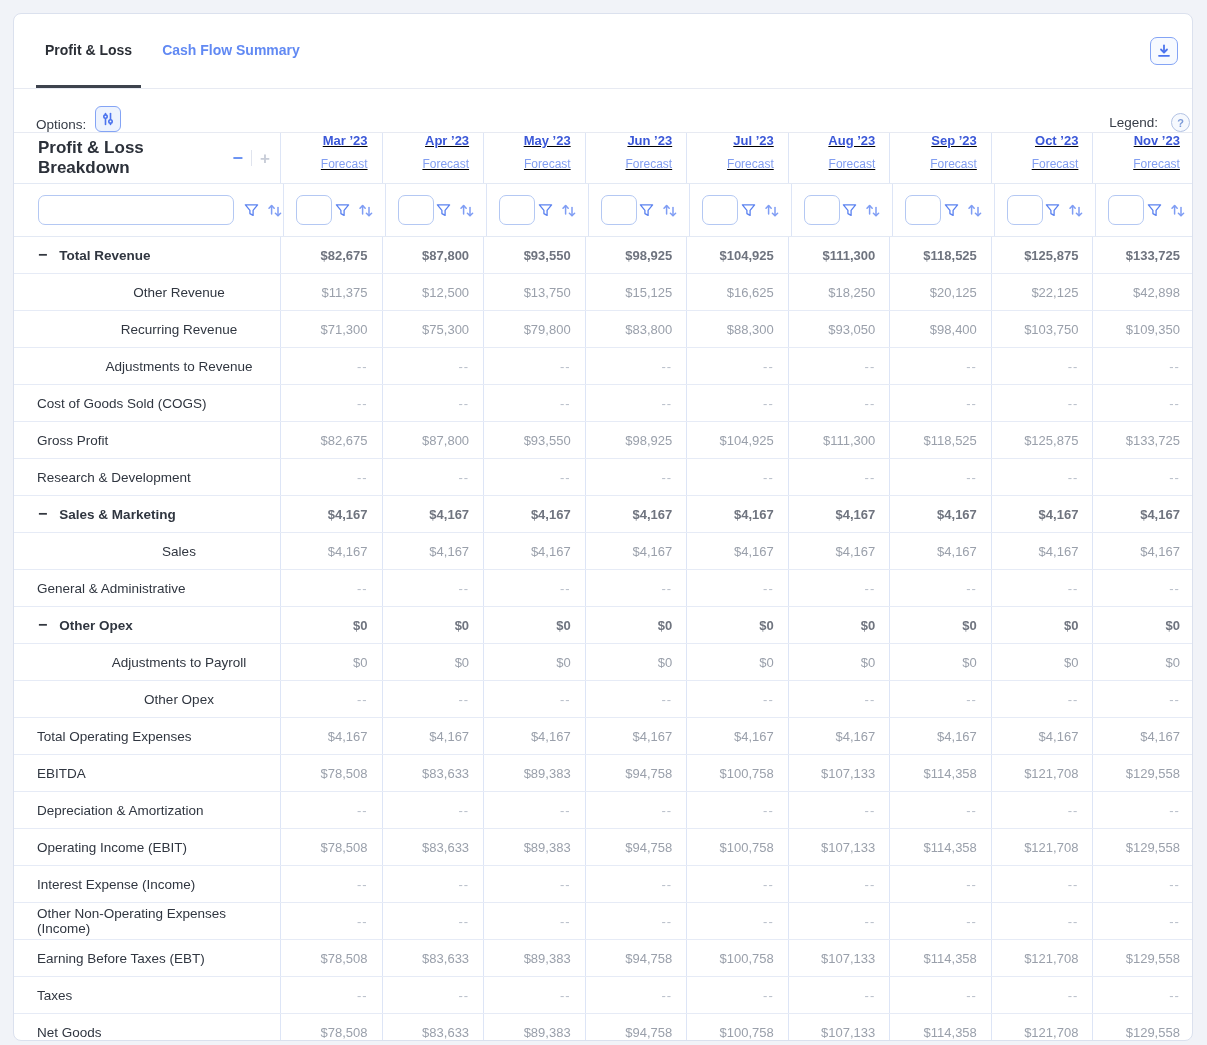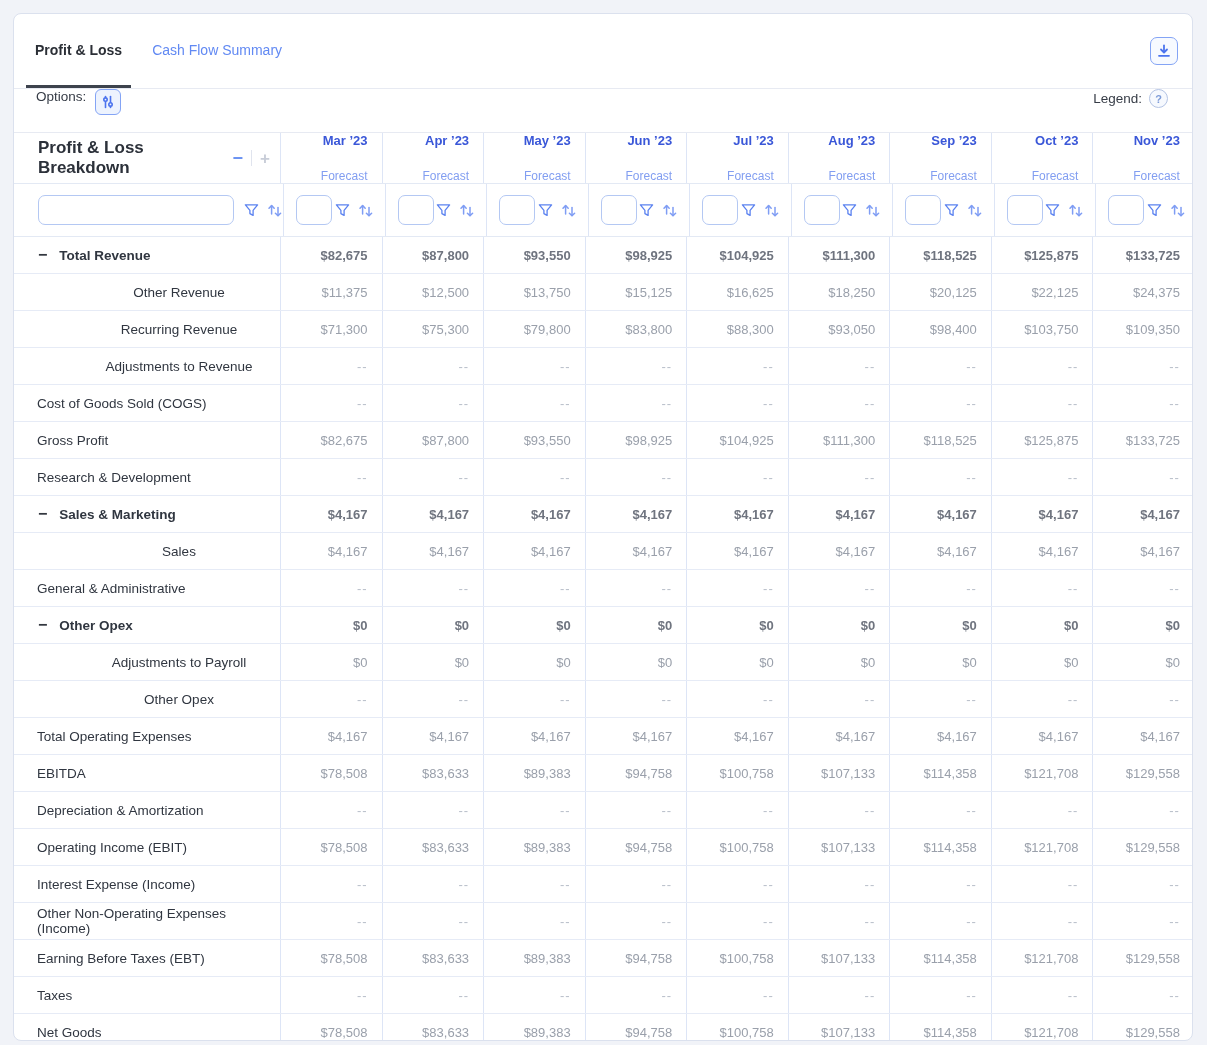--- a/index.html
+++ b/index.html
@@ -9,54 +9,54 @@
     font-family:"Liberation Sans", sans-serif;
     -webkit-font-smoothing:antialiased;
     overflow:hidden;
   }
   .card{
     position:absolute;left:13px;top:13px;width:1180px;height:1028px;
     background:#ffffff;border:1px solid #dbe1ee;border-radius:8px;
     box-sizing:border-box;overflow:hidden;
   }
   
-  .tabs-row{height:74px;display:flex;align-items:stretch;padding:0 14px 0 12px;position:relative;}
+  .tabs-row{height:74px;display:flex;align-items:stretch;padding:0 14px 0 22px;position:relative;}
   .tab{display:flex;align-items:center;padding:0 9px;margin-right:12px;font-size:14px;
        border-bottom:3px solid transparent;cursor:pointer;}
   .tab.active{color:#2b2f36;font-weight:bold;border-bottom-color:#3d434d;}
-  .tab.inactive{color:#6189f3;}
+  .tab.inactive{color:#6189f3;font-weight:bold;}
   .dl-btn{position:absolute;right:14px;top:50%;transform:translateY(-50%);
     width:28px;height:28px;border:1.5px solid #84a4f5;border-radius:7px;background:#f7faff;
     display:flex;align-items:center;justify-content:center;box-sizing:border-box;cursor:pointer;}
   .hdiv{height:1px;background:#e7eaf2;}
   
-  .options-row{height:43px;display:flex;align-items:flex-start;padding:0 24px 0 22px;}
+  .options-row{height:43px;display:flex;align-items:flex-end;padding:0 2px 0 22px;}
   .options-label{font-size:13.5px;color:#363c46;font-weight:500;margin-right:9px;}
   .sliders-btn{width:26px;height:26px;border:1px solid #84a4f5;border-radius:6px;background:#edf3fe;
     display:flex;align-items:center;justify-content:center;box-sizing:border-box;cursor:pointer;}
-  .legend-wrap{margin-left:auto;display:flex;align-items:center;gap:7px;}
+  .legend-wrap{margin-left:auto;display:flex;align-items:center;gap:13px;}
   .legend-label{font-size:13.5px;color:#363c46;}
   .q-icon{width:19px;height:19px;border:1.5px solid #b3c3e4;border-radius:50%;
     display:flex;align-items:center;justify-content:center;box-sizing:border-box;
     color:#7d9bd8;font-size:11px;font-weight:bold;background:#f6f9fe;}
   
   .tbl{display:flex;flex-direction:column;}
   .trow{display:flex;align-items:stretch;}
   .label-col{flex:0 0 266px;box-sizing:border-box;display:flex;align-items:center;}
   .mcol{flex:0 0 101.55px;box-sizing:border-box;border-left:1px solid #dde5f6;
         display:flex;align-items:center;justify-content:flex-end;padding-right:14px;}
   
   .head-row{height:50px;border-bottom:1px solid #e3e9f4;}
   .head-row .label-col{padding-left:24px;justify-content:space-between;padding-right:10px;}
   .tbl-title{font-size:17px;font-weight:bold;color:#2c313a;}
   .collapse-ctl{display:flex;align-items:center;gap:8px;}
   .minus-blue{color:#6b93f2;font-size:18px;font-weight:bold;line-height:1;cursor:pointer;}
   .vsep{width:1px;height:16px;background:#e0e4ee;}
   .plus-gray{color:#c8cdd8;font-size:17px;font-weight:bold;line-height:1;cursor:pointer;}
-  .mhead{flex-direction:column;align-items:flex-end;justify-content:space-between;gap:1px;}
+  .mhead{flex-direction:column;align-items:flex-end;justify-content:flex-start;gap:9px;text-decoration:underline;}
   .m-month{font-size:13px;font-weight:bold;color:#3a57d8;}
   .m-type{font-size:12px;color:#829ef1;}
   
   .filter-row{height:52px;border-bottom:1px solid #e3e9f4;}
   .filter-row .label-col{padding-left:24px;gap:10px;}
   .f-input{height:30px;border:1px solid #b4c8f3;border-radius:7px;background:#fff;
     box-sizing:border-box;outline:none;font-family:inherit;font-size:13px;color:#333;padding:0 8px;}
   .f-input.wide{width:196px;}
   .f-input.small{width:36px;padding:0 4px;}
   .f-icons{display:flex;align-items:center;gap:8px;}
@@ -401,21 +401,21 @@
         <div class="mcol">
           <span class="val">$18,250</span>
         </div>
         <div class="mcol">
           <span class="val">$20,125</span>
         </div>
         <div class="mcol">
           <span class="val">$22,125</span>
         </div>
         <div class="mcol">
-          <span class="val">$24,375</span>
+          <span class="val">$42,898</span>
         </div>
       </div>
       <div class="trow drow">
         <div class="label-col lab-child">
           <span>Recurring Revenue</span>
         </div>
         <div class="mcol">
           <span class="val">$71,300</span>
         </div>
         <div class="mcol">

